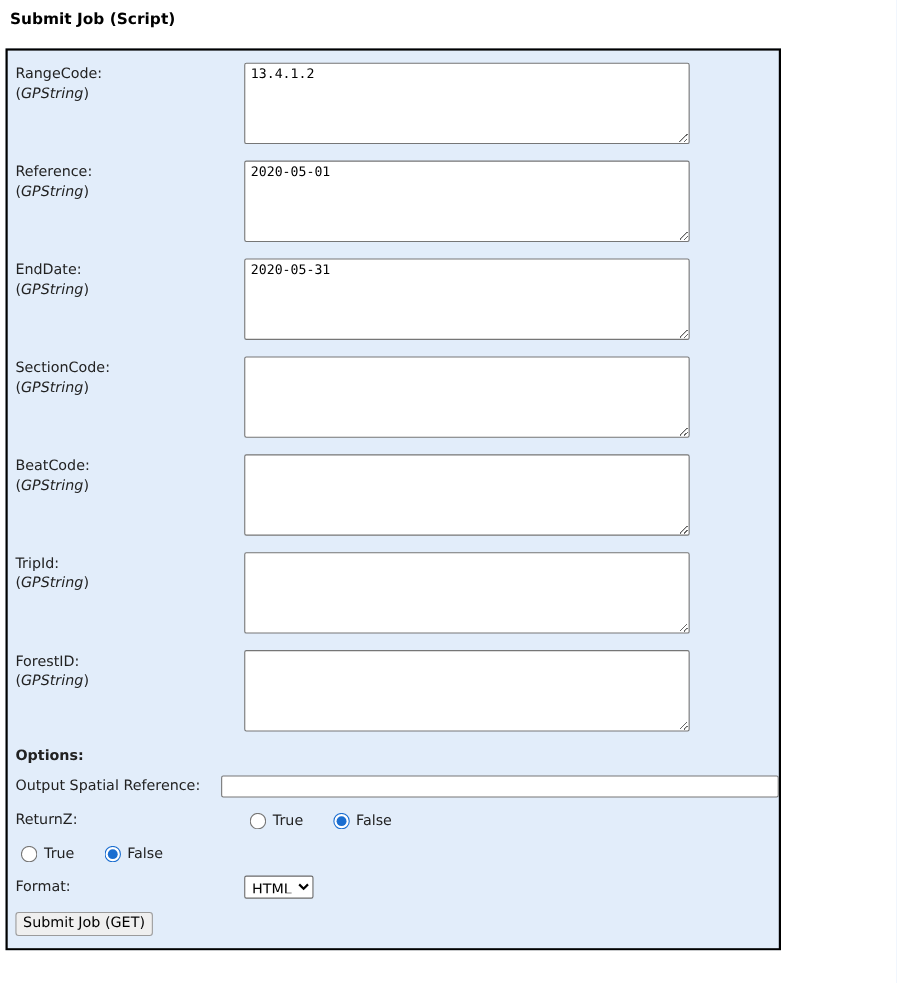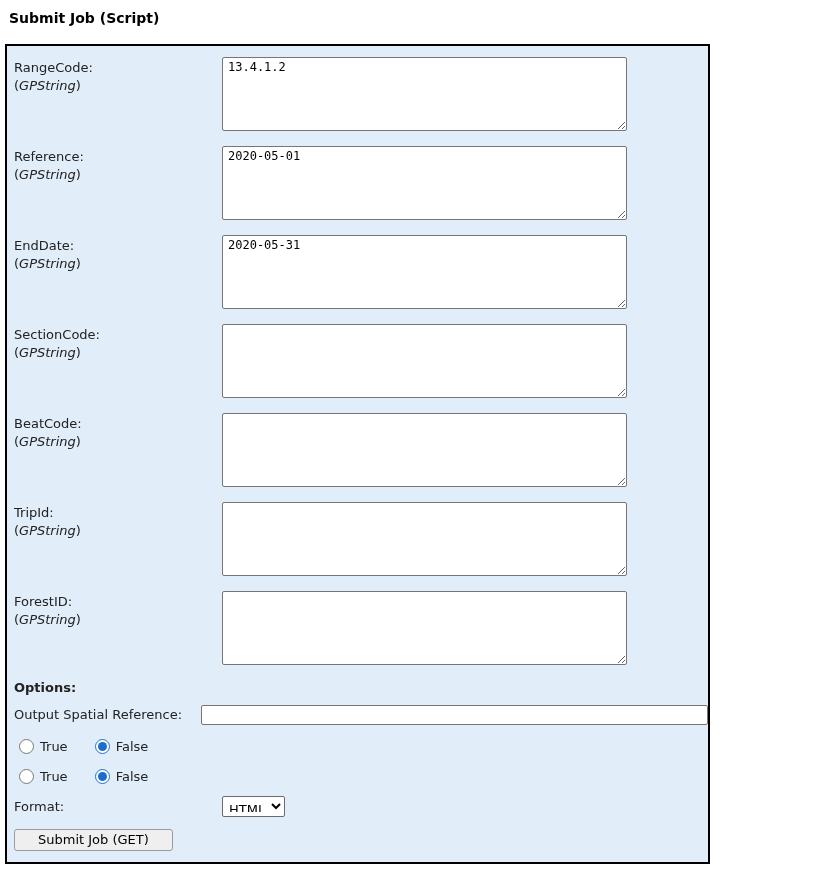--- a/index.html
+++ b/index.html
@@ -107,21 +107,21 @@
     gap:6px;
   }
   button.submit-btn{
     font-family:"DejaVu Sans","Liberation Sans",sans-serif;
     font-size:13px;
     color:#000;
     background:#efefef;
     border:1px solid #9b9b9b;
     border-radius:3px;
     height:22px;
-    padding:0 23px;
+    padding:0 6px;
     line-height:18px;
     cursor:pointer;
   }
 </style>
 </head>
 <body>
 
 <div class="page-title">Submit Job (Script)</div>
 
 <div class="panel">
@@ -186,20 +186,21 @@
 
   <div class="options-heading">Options:</div>
 
   <div class="opt-row">
     <div class="opt-label">Output Spatial Reference:</div>
     <input type="text" class="sr-input" spellcheck="false" value="" style="">
   </div>
 
 
   <div class="opt-row radio-row">
+    <div class="opt-label">ReturnZ:</div>
     <div class="radio-group">
       <input type="radio" name="returnZ" style="">
       <span class="radio-text">True</span>
       <input type="radio" name="returnZ" checked="" style="">
       <span class="radio-text">False</span>
     </div>
   </div>
 
   <div class="opt-row radio-row">
     <div class="radio-group">

